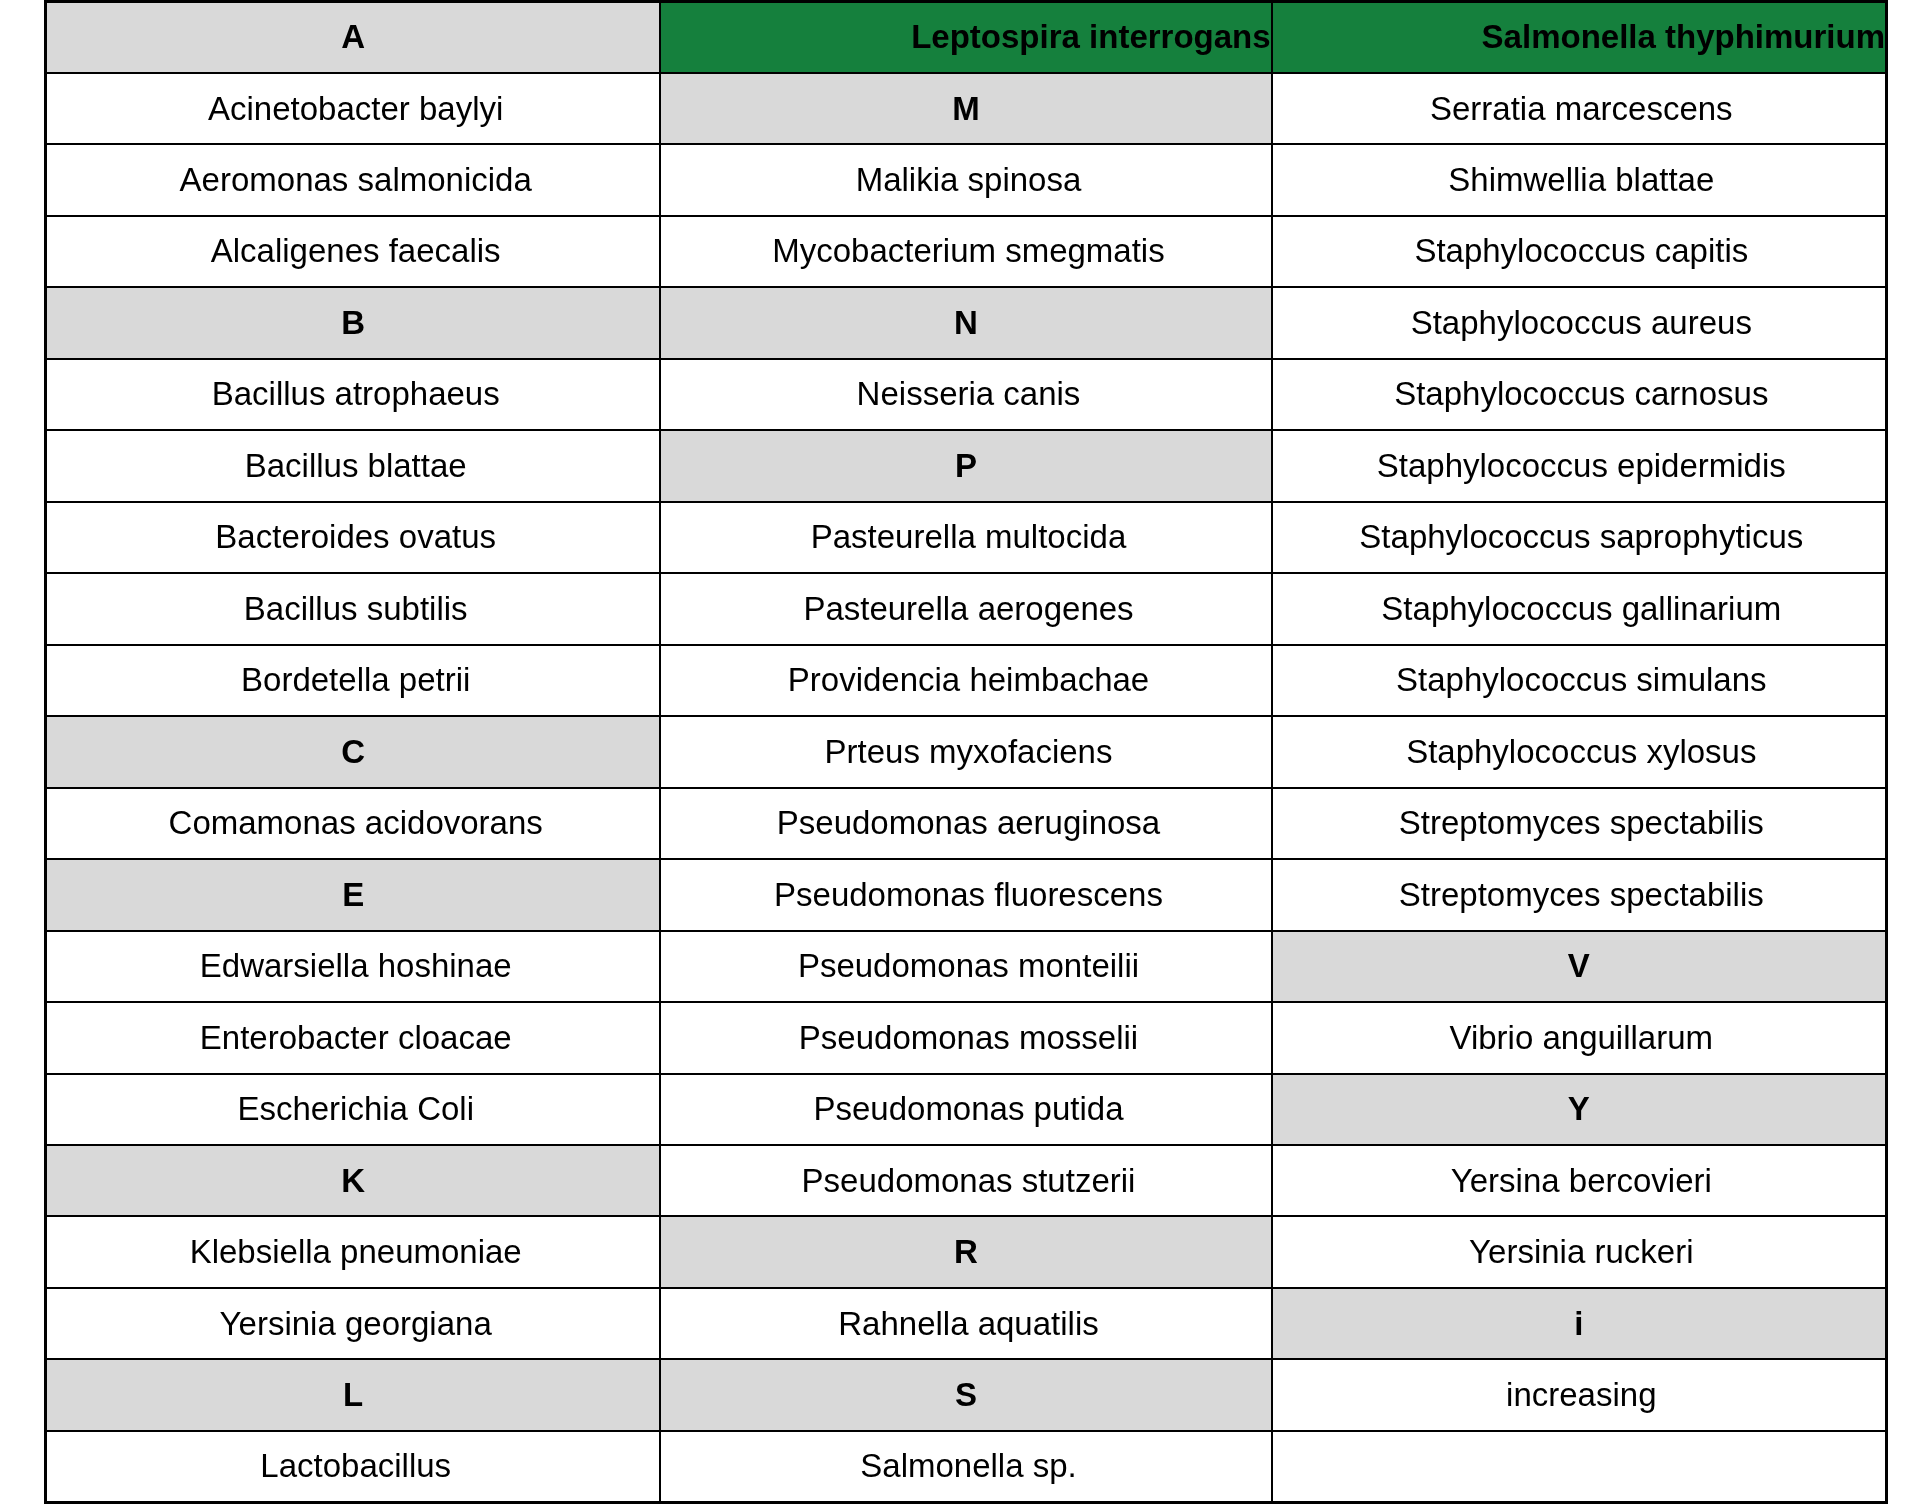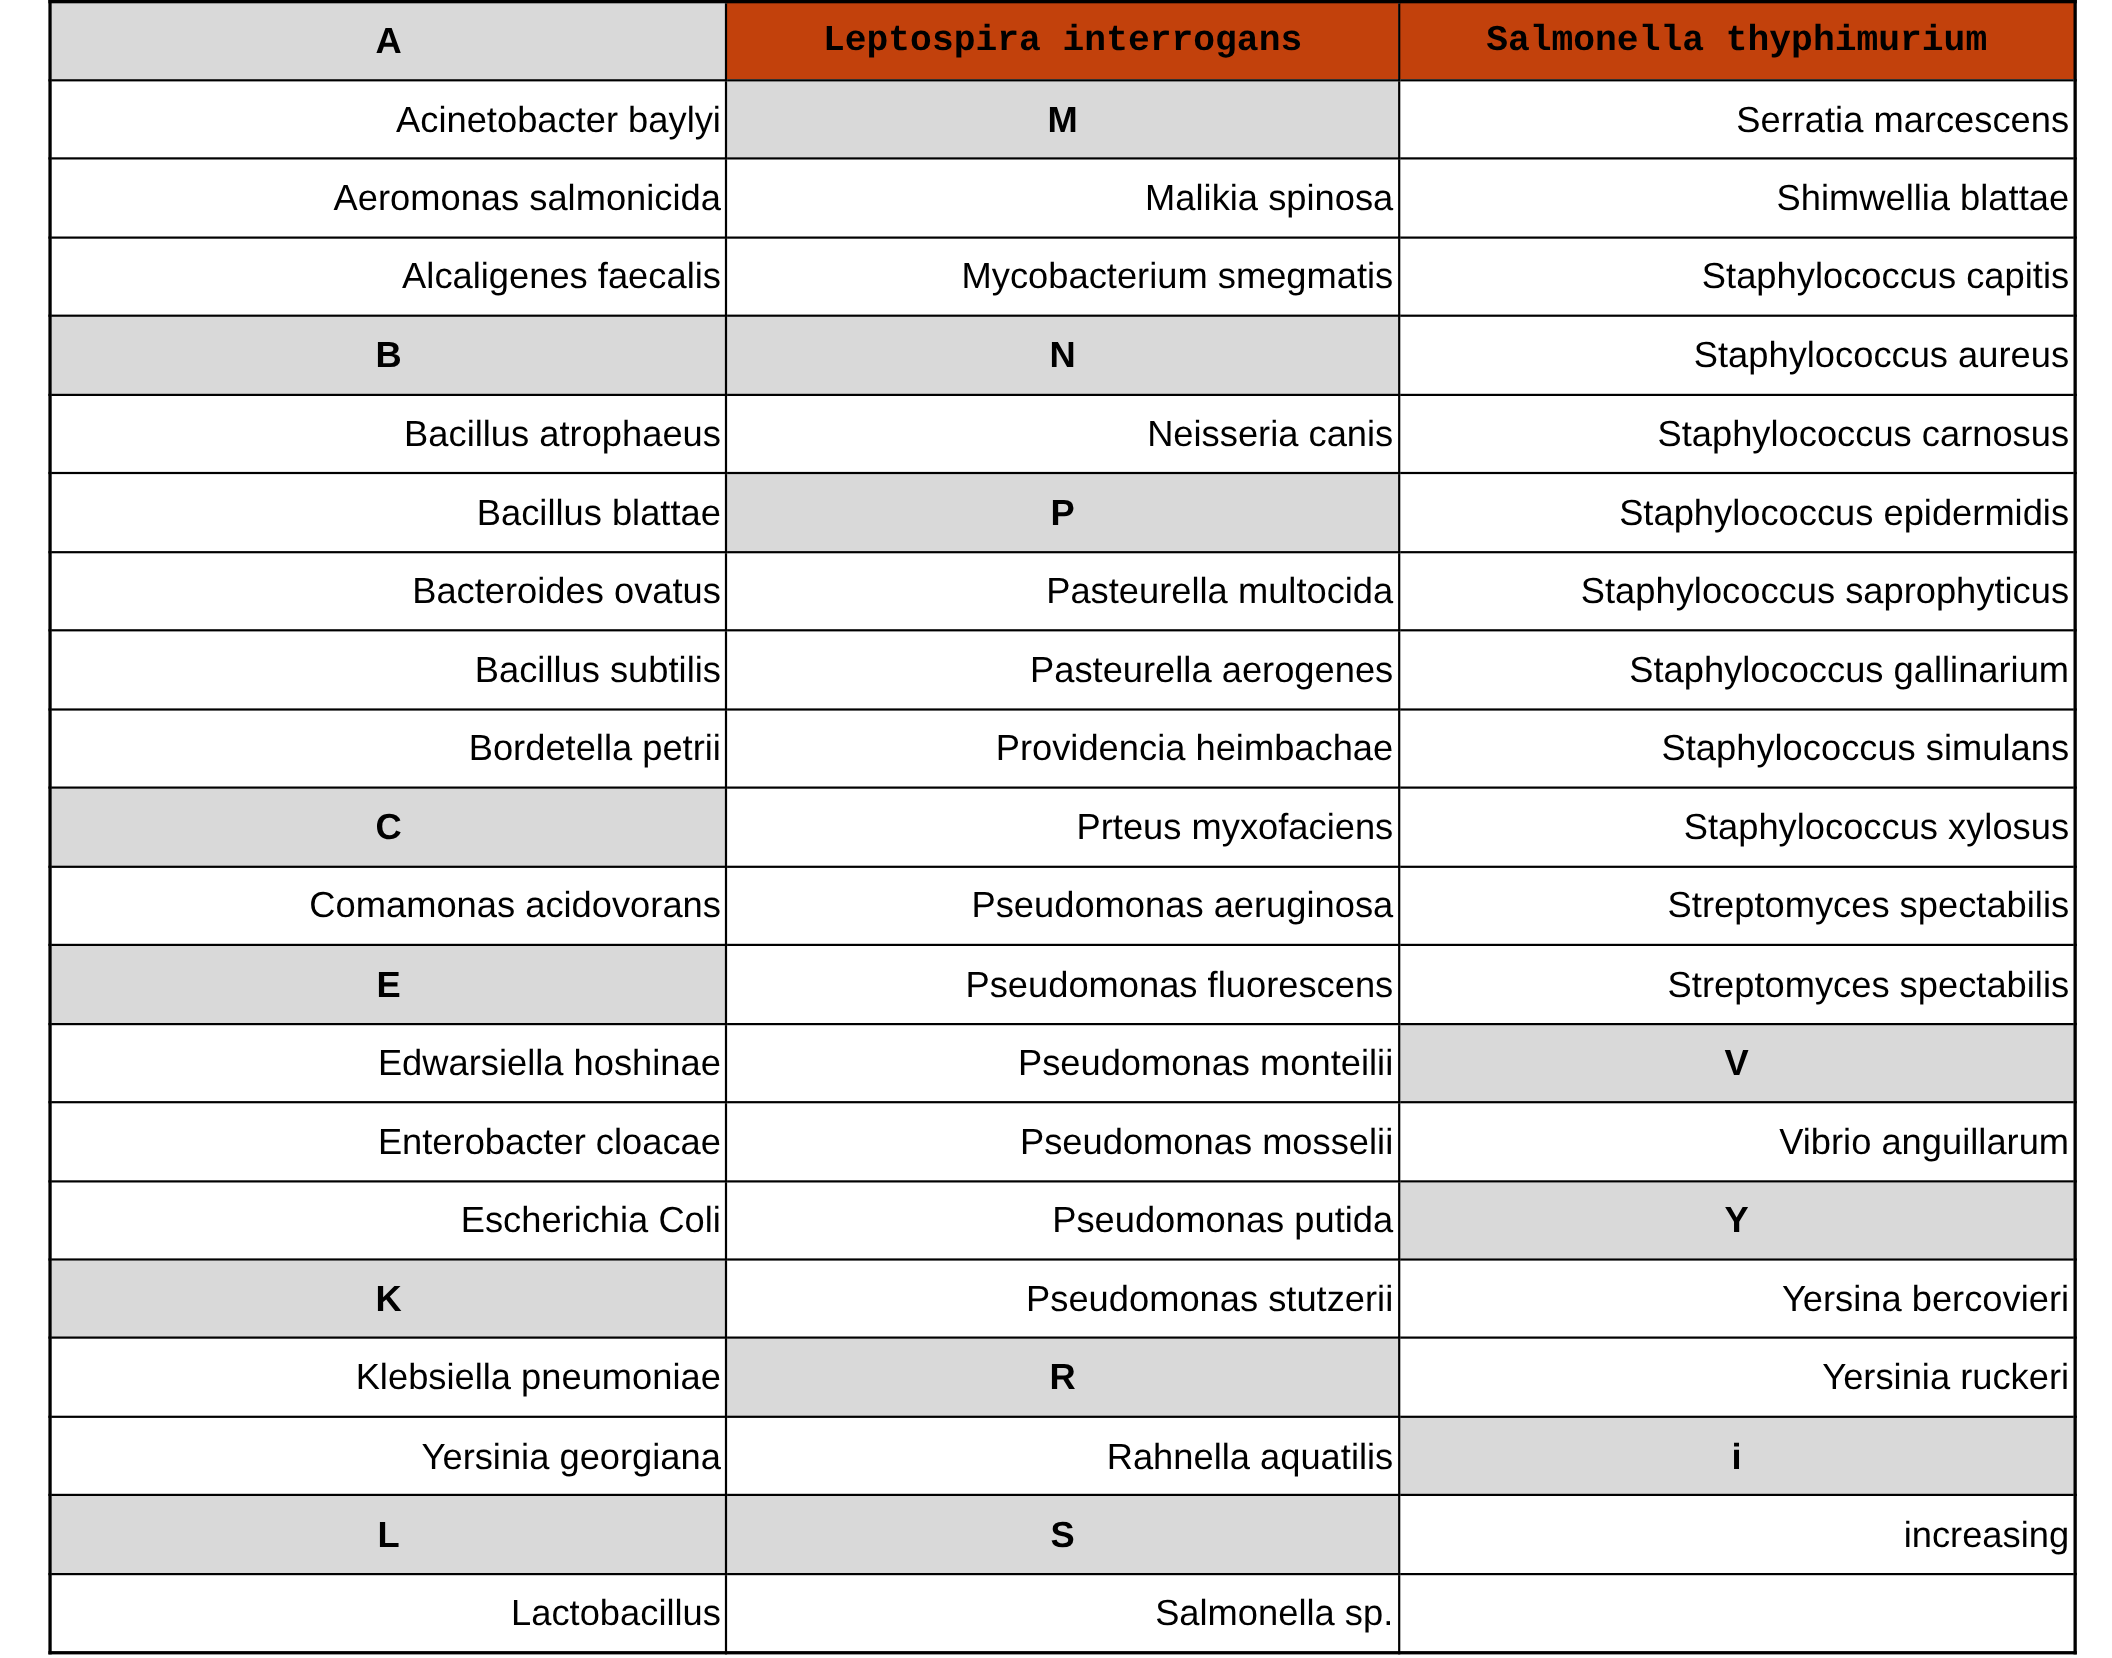--- a/index.html
+++ b/index.html
@@ -33,35 +33,34 @@
     font-size: 33px;
     line-height: 1.1;
     color: #000000;
     vertical-align: middle;
     white-space: nowrap;
     overflow: hidden;
     padding: 0 4px 0 9px;
     background: #ffffff;
   }
   table.bacteria-table td.species {
-    text-align: right;
+    text-align: center;
     font-weight: 400;
   }
   table.bacteria-table td.letter {
     background: #d9d9d9;
     font-weight: 700;
     text-align: center;
     padding: 0;
   }
   table.bacteria-table td.colheader {
-    background: #c2410c;
+    background: #15803d;
     font-weight: 700;
-    text-align: center;
+    text-align: right;
     padding: 0;
-    font-family: Liberation Mono, monospace;
   }
   table.bacteria-table td.empty {
     background: #ffffff;
   }
 </style>
 </head>
 <body>
 
 <div class="page">
   <table class="bacteria-table">

